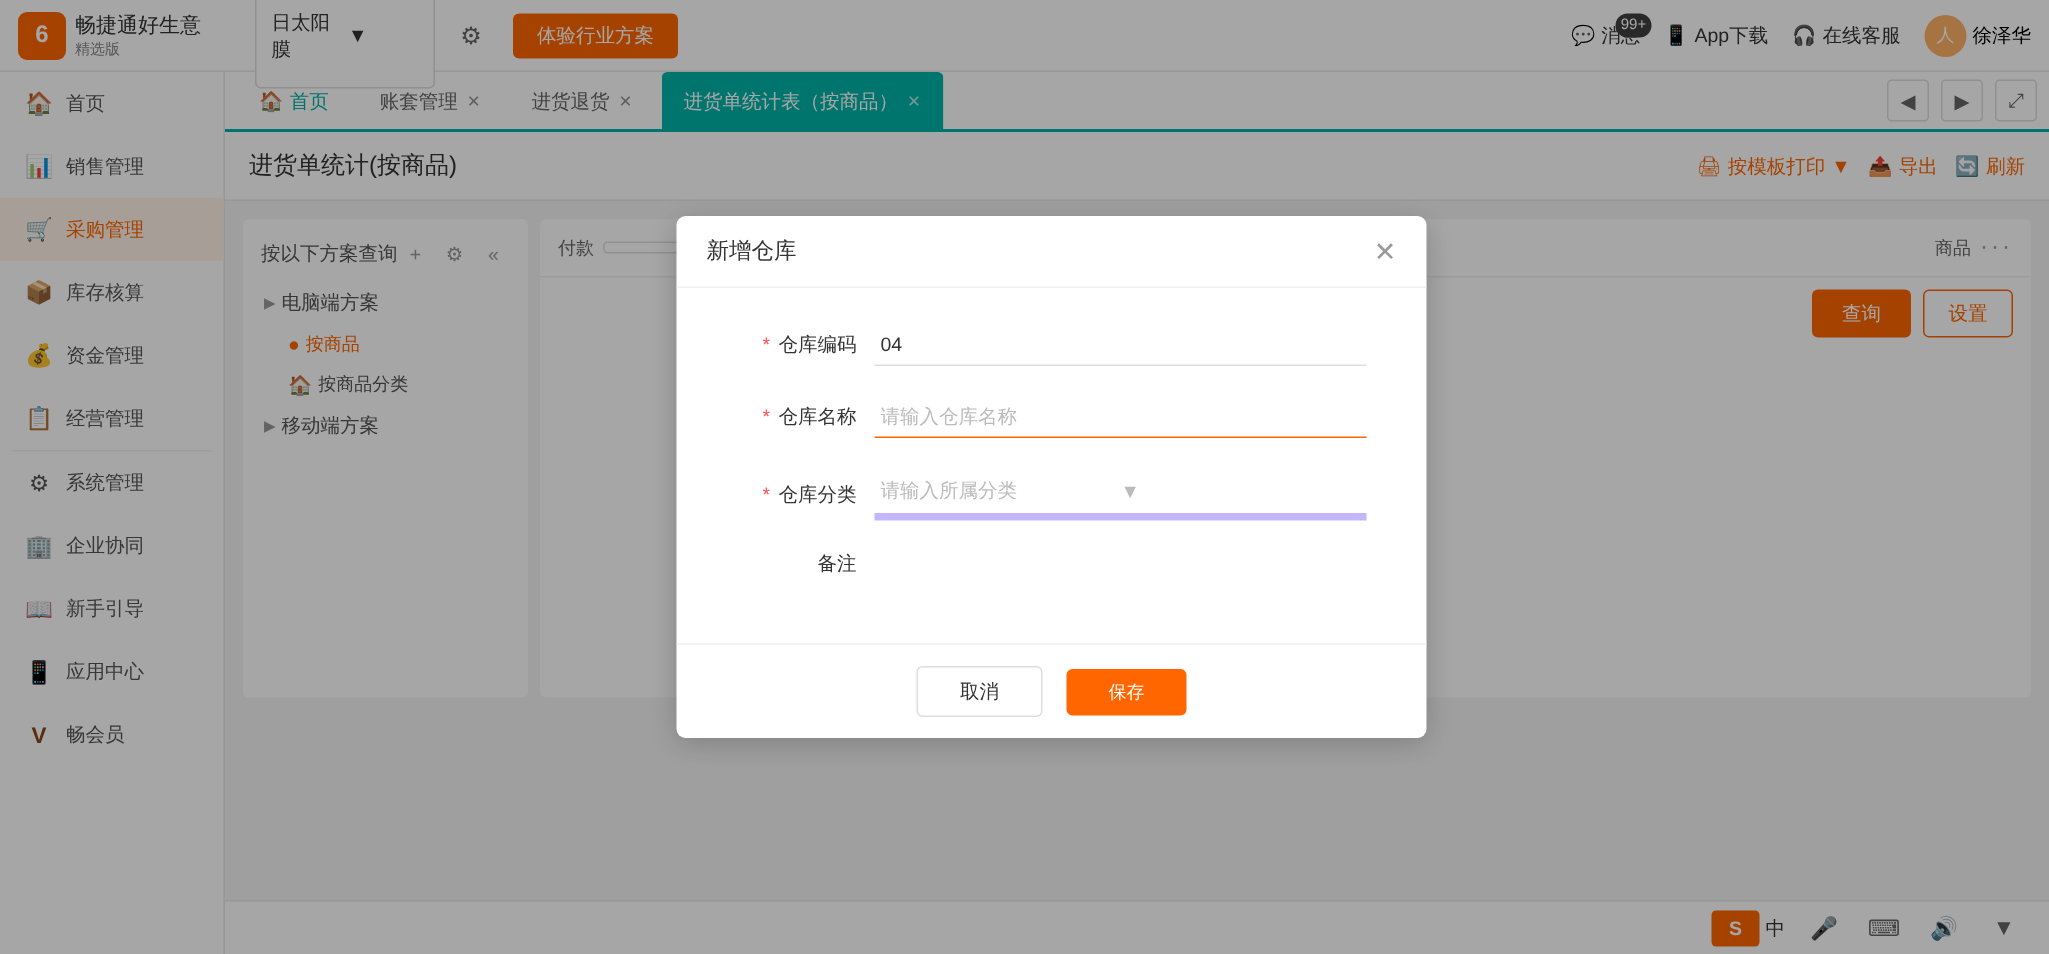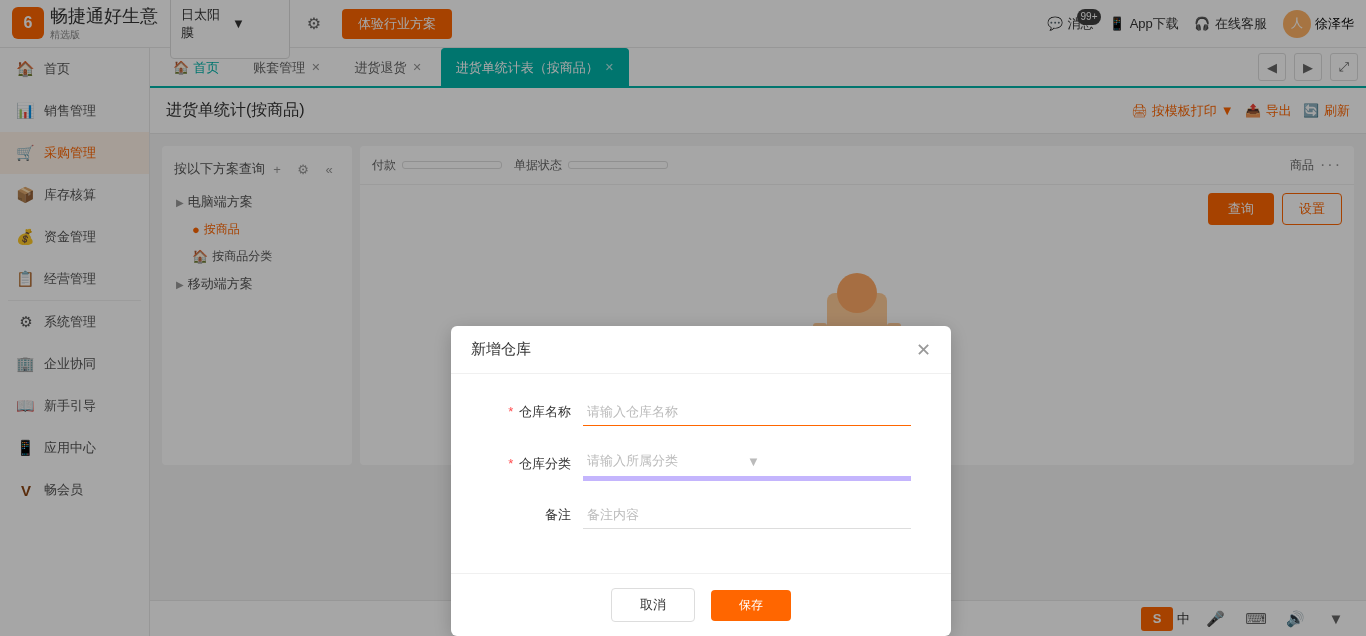--- a/index.html
+++ b/index.html
@@ -31,21 +31,21 @@
       background: #f60;
       border-radius: 6px;
       display: flex;
       align-items: center;
       justify-content: center;
       color: #fff;
       font-weight: bold;
       font-size: 16px;
       margin-right: 6px;
     }
-    .logo-text { font-size: 18px; color: #333; line-height: 1.3; }
+    .logo-text { font-size: 14px; color: #333; line-height: 1.3; }
     .logo-sub { font-size: 10px; color: #888; }
 
     .store-selector {
       display: flex;
       align-items: center;
       border: 1px solid #ddd;
       border-radius: 4px;
       padding: 16px 10px;
       margin-left: 8px;
       cursor: pointer;
@@ -255,21 +255,21 @@
       font-size: 13px;
     }
 
     
     .overlay {
       position: fixed;
       top: 0; left: 0; right: 0; bottom: 0;
       background: rgba(0,0,0,0.35);
       z-index: 200;
       display: flex;
-      align-items: flex-end;
+      align-items: center;
       justify-content: center;
       padding-left: 36px;
     }
 
     
     .dialog {
       background: #fff;
       border-radius: 6px;
       width: 500px;
       box-shadow: 0 4px 20px rgba(0,0,0,0.2);
@@ -735,20 +735,27 @@
 <div class="overlay">
   <div class="dialog">
 
     <div class="dialog-header">
       <span>新增仓库</span>
       <span class="dialog-close">✕</span>
     </div>
 
     <div class="dialog-body">
 
+      <div class="form-row">
+        <div class="form-label">
+          <span class="required-star">*</span>
+          <span>仓库编码</span>
+        </div>
+        <input class="form-input" type="text" value="04" style="">
+      </div>
 
       <div class="form-row">
         <div class="form-label">
           <span class="required-star">*</span>
           <span>仓库名称</span>
         </div>
         <input class="form-input active-input" type="text" placeholder="请输入仓库名称" style="">
       </div>
 
       <div class="form-row">
@@ -759,21 +766,20 @@
         <div class="form-select-row">
           <span>请输入所属分类</span>
           <span class="form-select-arrow">▼</span>
         </div>
       </div>
 
       <div class="form-row">
         <div class="form-label">
           <span>备注</span>
         </div>
-        <input class="form-input" type="text" placeholder="备注内容" style="">
       </div>
     </div>
 
     <div class="dialog-footer">
       <button class="cancel-btn">取消</button>
       <button class="save-btn">保存</button>
     </div>
   </div>
 </div>
 

